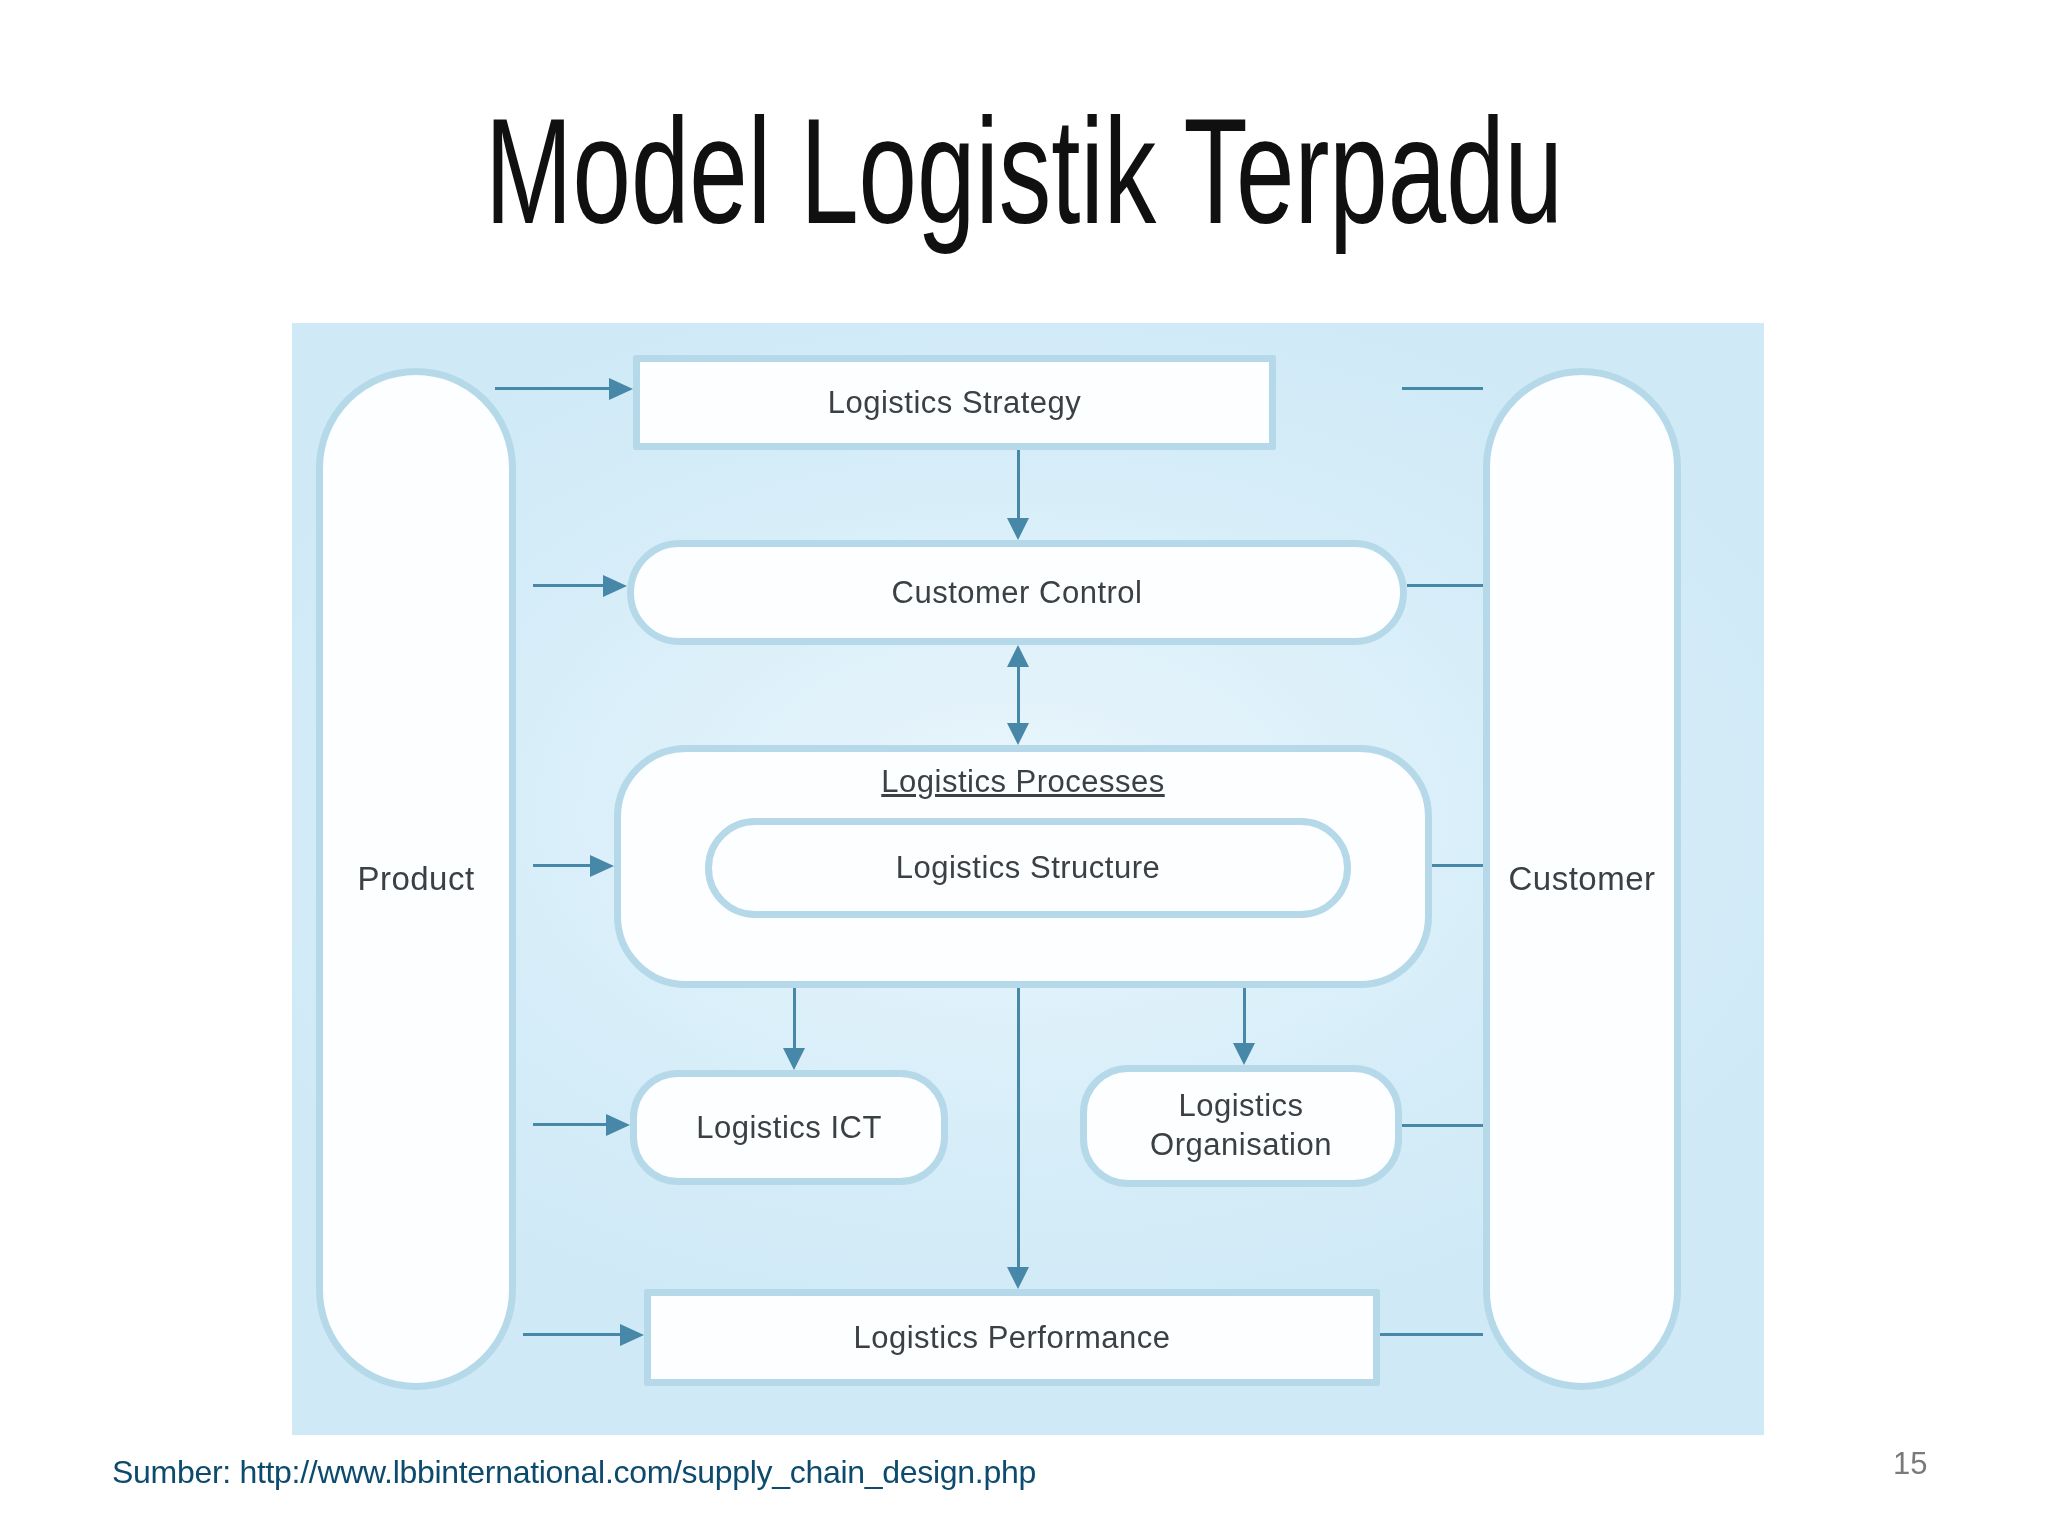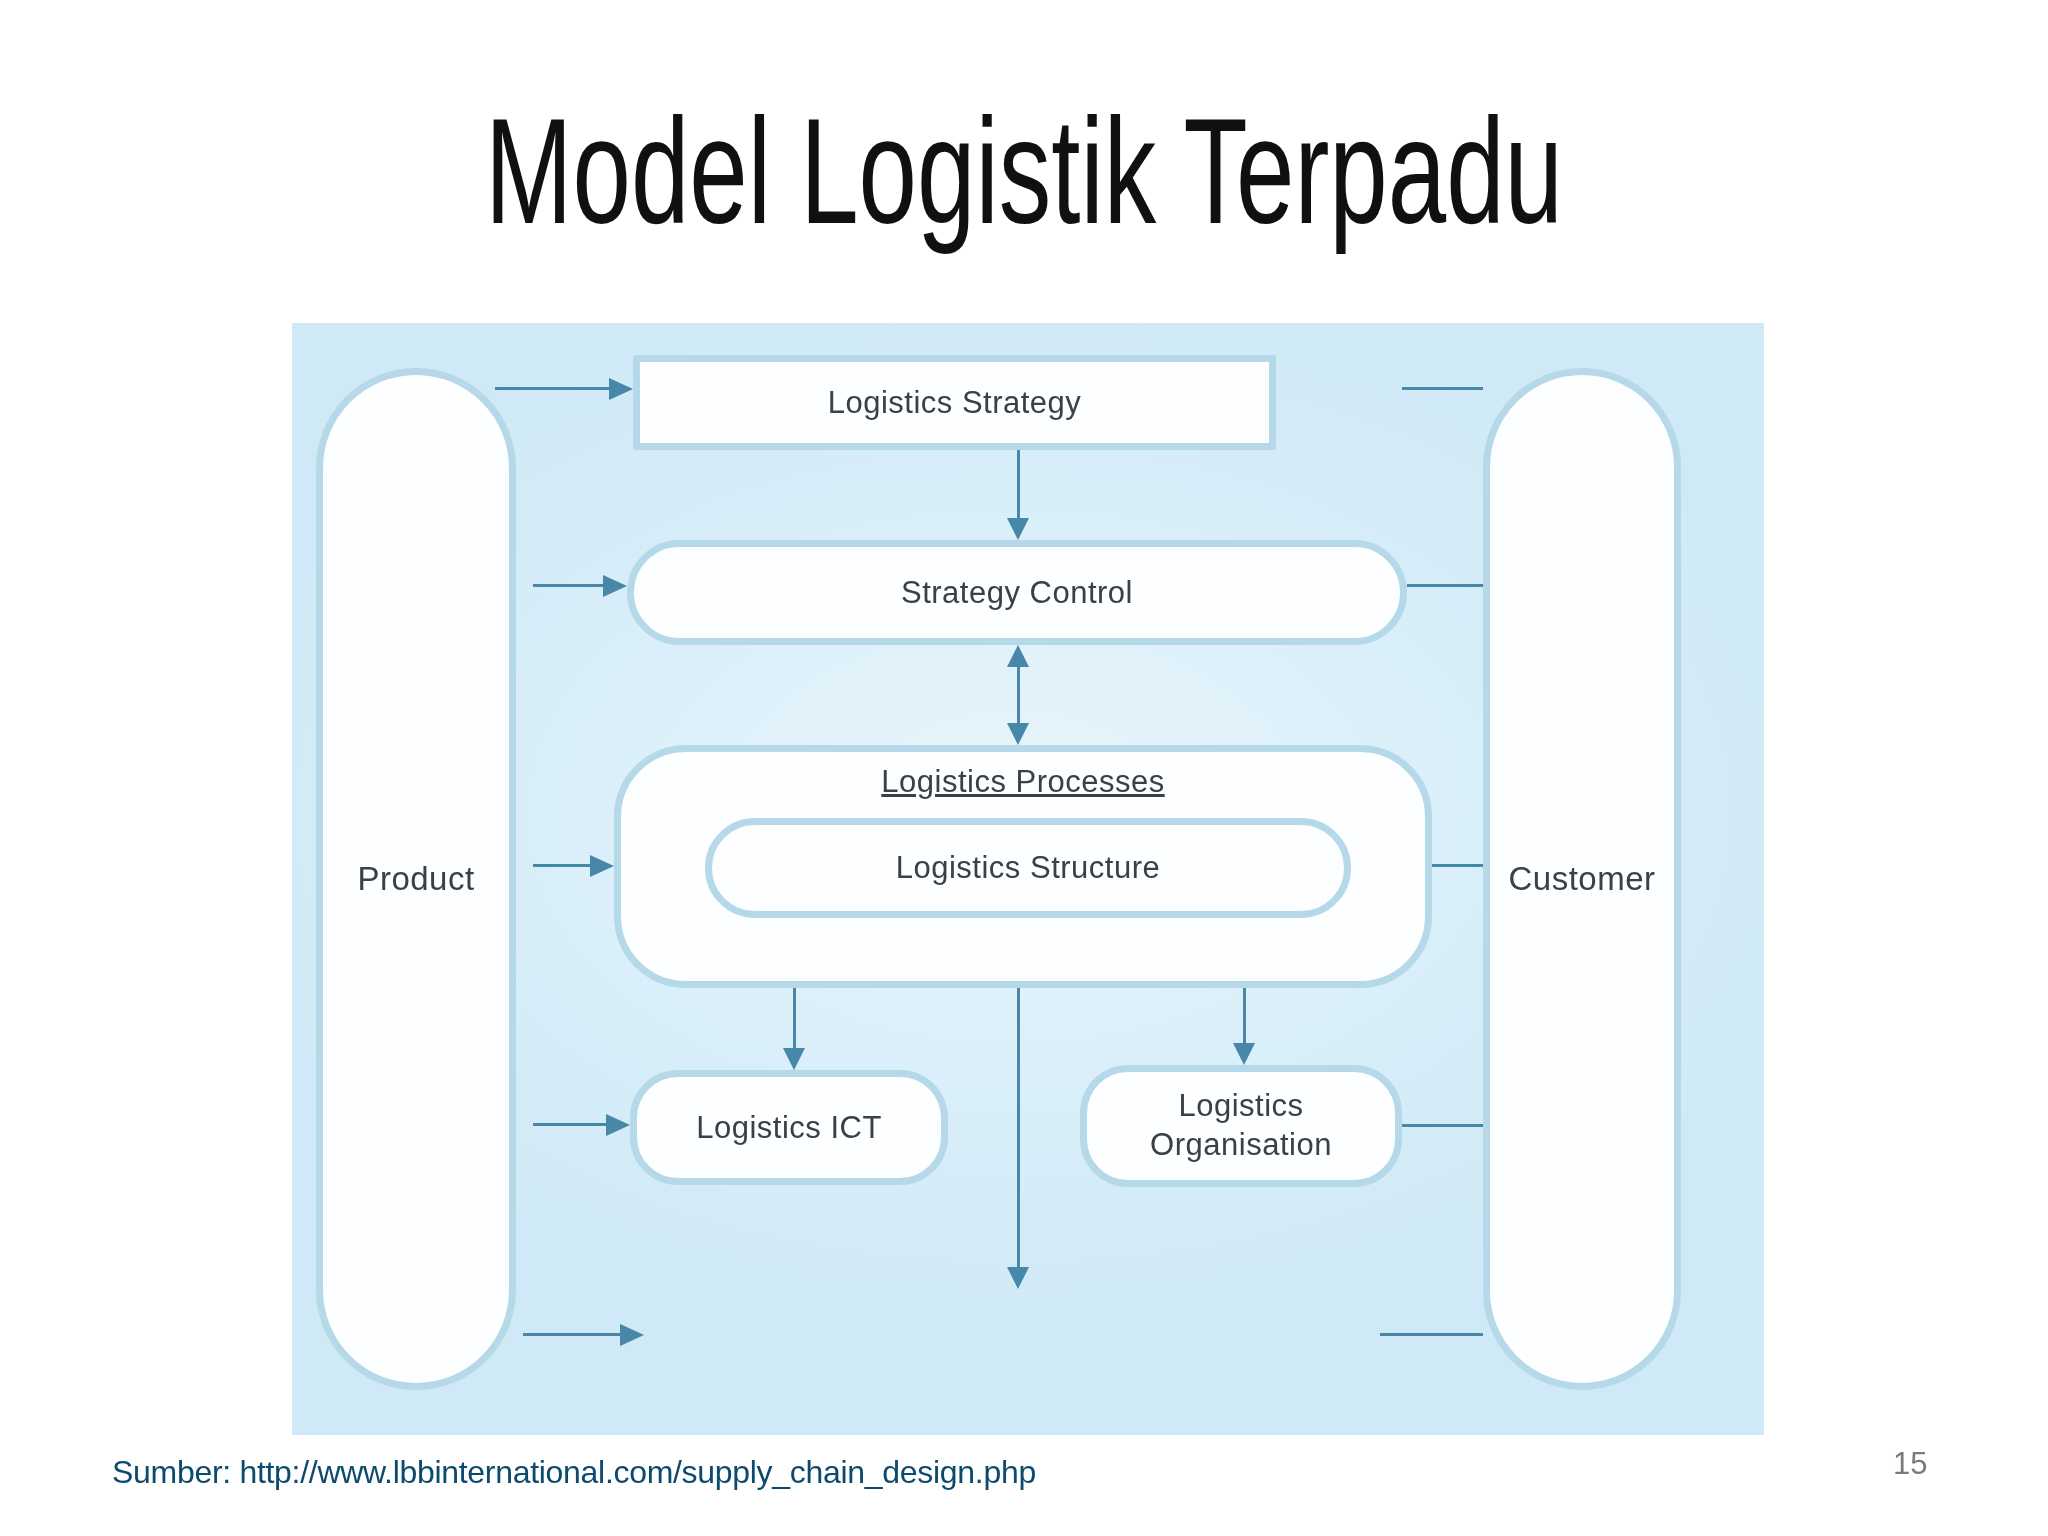--- a/index.html
+++ b/index.html
@@ -66,33 +66,36 @@
       <span>Product</span>
     </div>
     <div class="bar bar-customer">
       <span>Customer</span>
     </div>
 
     <div class="node n-strategy">
       <span>Logistics Strategy</span>
     </div>
     <div class="node n-control">
-      <span>Strategy Control</span>
+      <span>Customer Control</span>
     </div>
     <div class="node n-processes">
       <div class="proc-label">Logistics Processes</div>
     </div>
     <div class="node n-structure">
       <span>Logistics Structure</span>
     </div>
     <div class="node n-ict">
       <span>Logistics ICT</span>
     </div>
     <div class="node n-organisation">
       <span>Logistics Organisation</span>
+    </div>
+    <div class="node n-performance">
+      <span>Logistics Performance</span>
     </div>
 
     <div class="hl" style="left:203px;top:64px;width:114px;"></div>
     <div class="ah ah-r" style="left:317px;top:55px;"></div>
 
     <div class="hl" style="left:241px;top:261px;width:70px;"></div>
     <div class="ah ah-r" style="left:311px;top:252px;"></div>
 
     <div class="hl" style="left:241px;top:541px;width:57px;"></div>
     <div class="ah ah-r" style="left:298px;top:532px;"></div>

